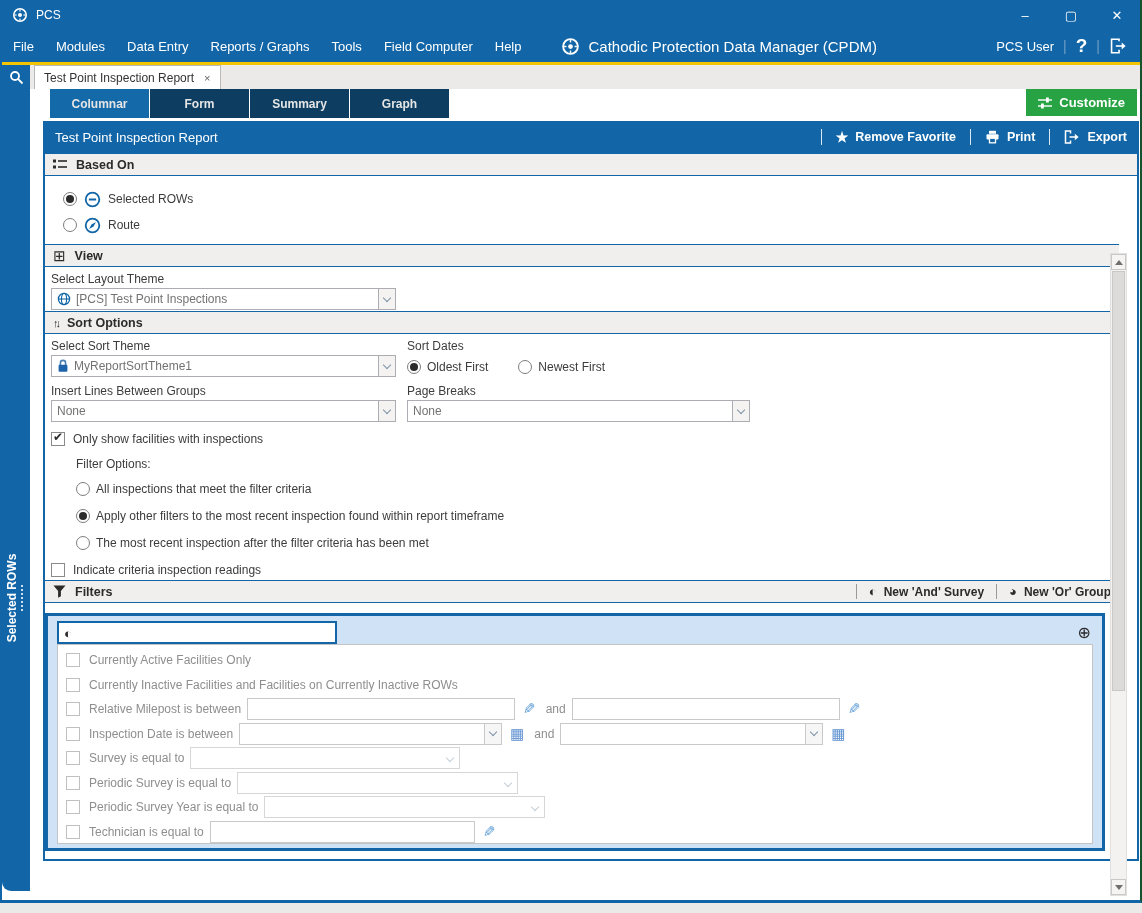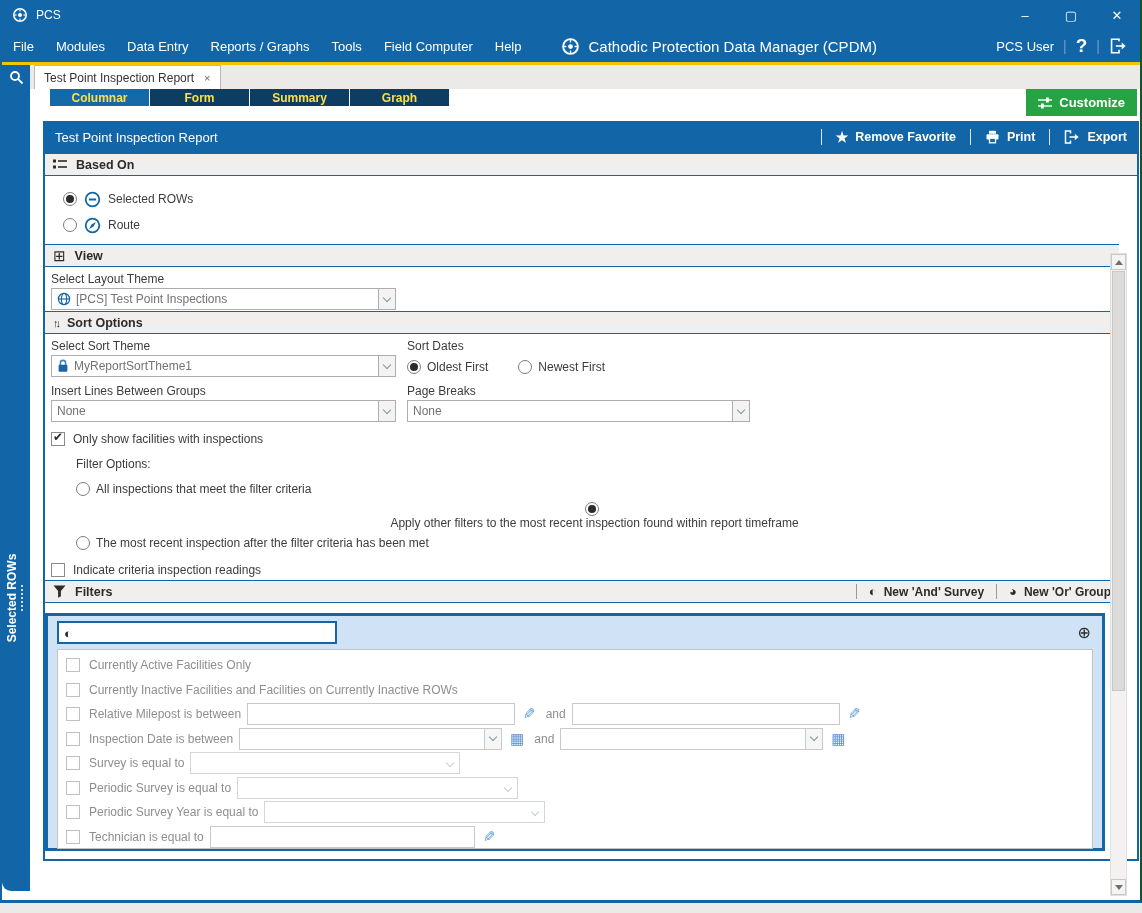--- a/index.html
+++ b/index.html
@@ -30,21 +30,21 @@
   .doc-tab .close-x{margin-left:10px;color:#666;font-size:11px;}
   
   .bodyarea{position:relative;height:814px;}
   .sidebar{position:absolute;left:0;top:0;bottom:12px;width:28px;background:#1266a7;border-bottom-left-radius:9px;}
   .sidebar-rot{position:absolute;left:3px;top:570px;width:122px;transform:rotate(-90deg);transform-origin:0 0;
     color:#fff;font-size:12px;font-weight:bold;text-align:center;}
   .sidebar-grip{width:26px;margin:2px auto 0;border-top:2px dotted rgba(255,255,255,.8);}
   .content{margin-left:28px;height:100%;}
   
   .subtab-row{height:32px;display:flex;align-items:flex-start;padding:0 3px 0 20px;background:#fff;}
-  .subtab{width:99px;height:17px;display:flex;align-items:center;justify-content:center;color:#fde047;
+  .subtab{width:99px;height:29px;display:flex;align-items:center;justify-content:center;color:#e5e5e5;
     font-size:12px;font-weight:bold;background:#0d3e61;margin-right:1px;cursor:default;}
   .subtab.active{background:#1469a8;}
   .customize-btn{margin-left:auto;height:27px;background:#27a343;color:#fff;font-size:13px;font-weight:bold;
     display:flex;align-items:center;padding:0 12px;cursor:default;text-align:right;}
   .customize-btn svg{margin-right:7px;}
   
   .panel{margin-left:13px;margin-right:1px;border-left:2px solid #1266a7;border-right:2px solid #1266a7;
     border-bottom:2px solid #1266a7;background:#fff;}
   .report-header{height:32px;background:#1266a7;display:flex;align-items:center;color:#fff;padding:0 10px 0 10px;font-size:13px;}
   .rh-actions{margin-left:auto;display:flex;align-items:center;font-size:12.5px;font-weight:bold;}
@@ -97,21 +97,21 @@
   .fb-sep{width:1px;height:15px;background:#9a9a9a;margin:0 12px;}
   .grp-btn{display:flex;align-items:center;cursor:default;}
   .grp-btn .gi{margin-right:7px;}
   .i-and::before{content:"◐";font-size:13px;color:#2b2b2b;}
   .i-or::before{content:"◕";font-size:13px;color:#2b2b2b;}
   .filter-panel{margin:10px 14px 8px 0;background:#cfe2f6;border:3px solid #1266a7;padding:5px 9px 7px 9px;height:238px;}
   .grp-row{display:flex;align-items:center;}
   .grp-name-box{width:280px;height:23px;background:#fff;border:2px solid #1266a7;display:flex;align-items:center;padding:0 5px;}
   .i-plus{margin-left:auto;margin-right:2px;}
   .i-plus::before{content:"⊕";font-size:16px;color:#2b2b2b;font-weight:normal;}
-  .rows-panel{margin-top:5px;background:#fff;border:1px solid #c4c4c4;padding:3px 8px;height:200px;}
+  .rows-panel{background:#fff;border:1px solid #c4c4c4;padding:3px 8px;height:200px;}
   .f-row{height:24.5px;display:flex;align-items:center;font-size:12px;color:#8e8e8e;}
   .f-row .cbx{margin-right:9px;}
   .f-row .lbl{margin-right:6px;}
   .f-row .tinput,.f-row .combo{margin-right:4px;}
   .f-row .and-lbl{margin:0 6px;color:#8e8e8e;}
   .f-row .ic{margin:0 4px;display:flex;}
   
   .vscroll{position:absolute;right:13px;top:253px;width:17px;height:643px;background:#f3f2f1;border:1px solid #e2e0df;}
   .sb-btn{position:absolute;left:0;width:15px;height:16px;background:#f5f4f3;border:1px solid #c8c8c8;display:flex;align-items:center;justify-content:center;}
   .sb-up{top:0;}
@@ -385,21 +385,21 @@
             <div class="chk-row" style="height:24px;">
               <span class="cbx checked" id="onlyshow-cbx"></span>
               <span>Only show facilities with inspections</span>
             </div>
             <div class="field-label" style="padding-left:25px;height:24px;padding-top:6px;">Filter Options:</div>
             <div id="optradios" style="padding-left:25px;">
                 <div class="radio-inline" style="height: 27px;">
                   <span class="radio"></span>
                   <span>All inspections that meet the filter criteria</span>
                 </div>
-                <div class="radio-inline" style="height: 27px; flex-direction: column;">
+                <div class="radio-inline" style="height: 27px;">
                   <span class="radio sel"></span>
                   <span>Apply other filters to the most recent inspection found within report timeframe</span>
                 </div>
                 <div class="radio-inline" style="height: 27px;">
                   <span class="radio"></span>
                   <span>The most recent inspection after the filter criteria has been met</span>
                 </div>
               </div>
             <div class="chk-row" style="height:24px;margin-top:2px;">
               <span class="cbx" id="missing-cbx"></span>

